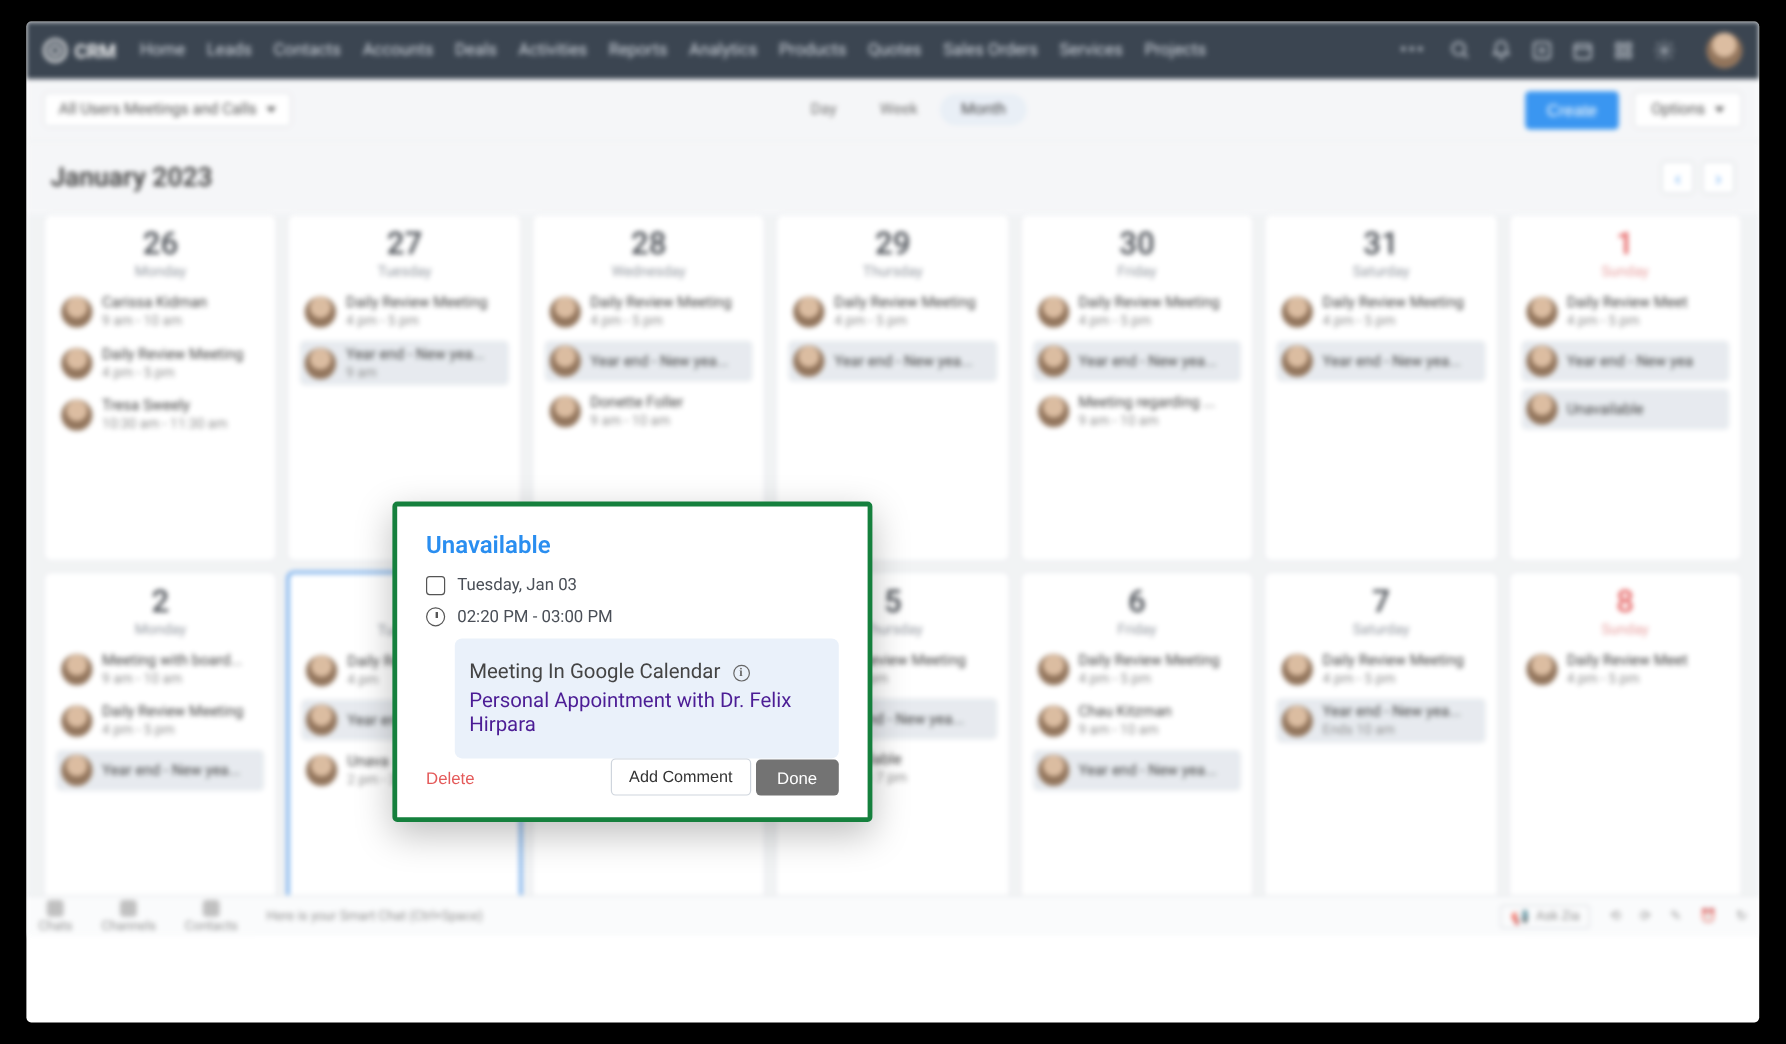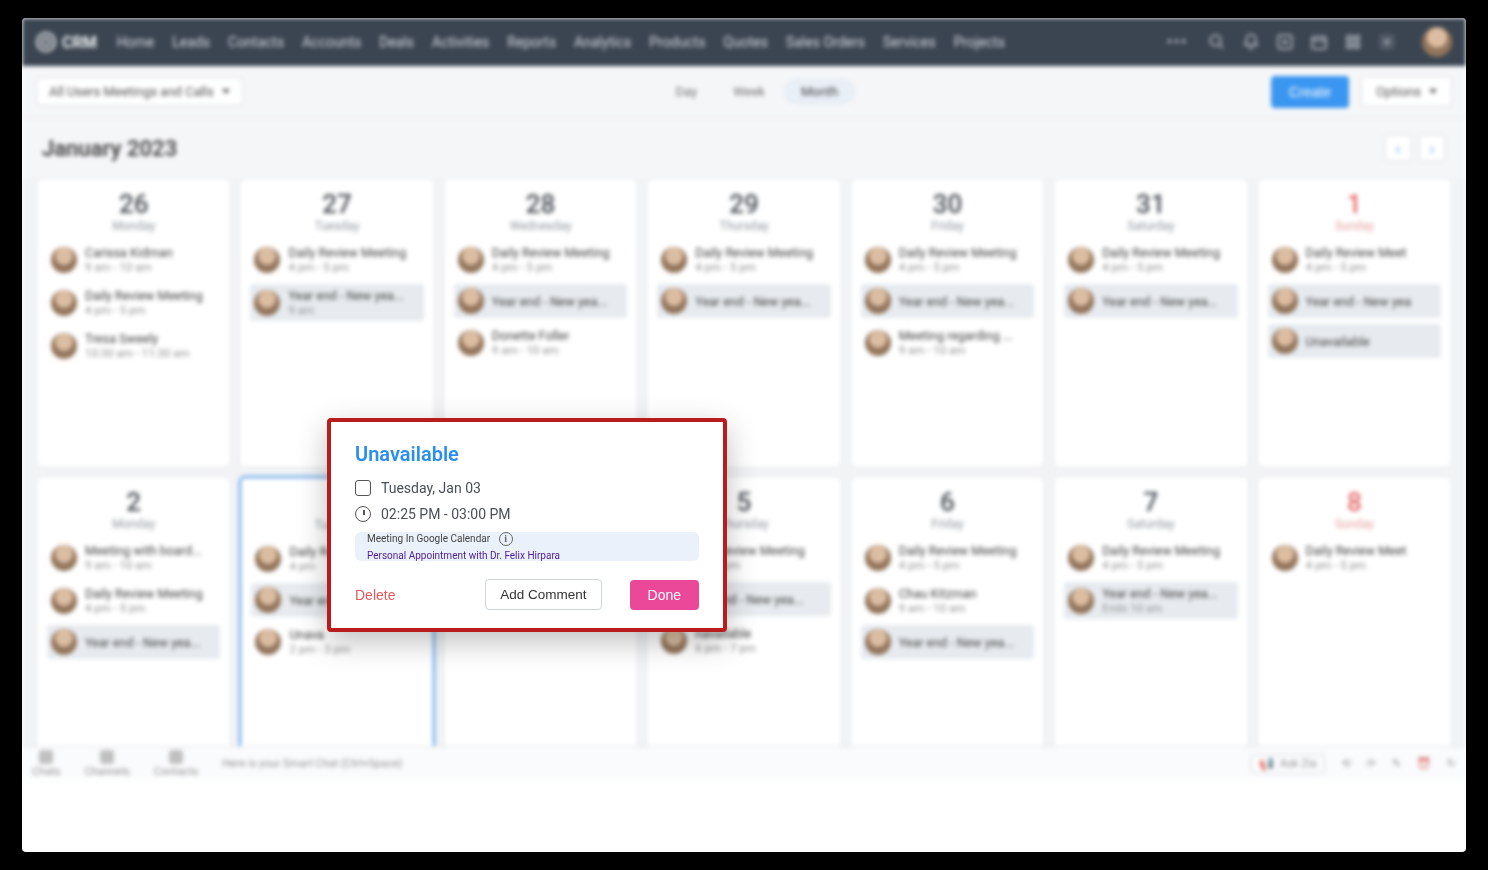--- a/index.html
+++ b/index.html
@@ -52,34 +52,34 @@
   .ev-time{ font-size:11.5px; color:#888; white-space:nowrap; }
   
   
   .footer{ position:absolute; bottom:0; left:0; right:0; height:34px; background:#fafbfc; border-top:1px solid #e2e5e9; display:flex; align-items:center; font-size:11px; color:#888; padding:0 10px; gap:24px; }
   .footer-tab{display:flex;flex-direction:column;align-items:center;gap:1px;}
   .footer-ic{width:14px;height:14px;background:#bbb;border-radius:3px;}
   .footer-right{margin-left:auto;display:flex;gap:16px;align-items:center;}
   .ask-zia{border:1px solid #dcdfe3;border-radius:3px;padding:2px 8px;display:flex;align-items:center;gap:6px;}
 
   
-  .popup-wrap{ position:absolute; top:400px; left:305px; width:400px; border:4px solid #b91c1c; background:#fff; border-radius:4px; box-shadow:0 10px 30px rgba(0,0,0,.25); padding:20px 24px 18px; }
+  .popup-wrap{ position:absolute; top:400px; left:305px; width:400px; border:4px solid #15803d; background:#fff; border-radius:4px; box-shadow:0 10px 30px rgba(0,0,0,.25); padding:20px 24px 18px; }
   .popup-title{ color:#2a8ef0; font-size:20px; font-weight:600; margin-bottom:14px; }
   .popup-row{ display:flex; gap:10px; font-size:14px; color:#4a4f57; margin-bottom:10px; }
   .p-icon{width:16px;height:16px;border:1.6px solid #555;border-radius:3px;display:inline-block;flex-shrink:0;}
   .p-icon.clock{border-radius:50%;position:relative;}
   .p-icon.clock::after{content:"";position:absolute;left:50%;top:20%;width:1.5px;height:5px;background:#555;}
   .p-icon.info{border-radius:50%;width:14px;height:14px;border:1.4px solid #666;position:relative;}
   .p-icon.info::after{content:"i";position:absolute;left:50%;top:50%;transform:translate(-50%,-52%);font-size:10px;font-weight:700;color:#666;font-family:serif;}
-  .meeting-box{ background:#eaf1fa; border-radius:6px; padding:0 12px; font-size:10px; color:#444; }
+  .meeting-box{ background:#eaf1fa; border-radius:6px; padding:18px 12px; font-size:17px; color:#444;margin-left:24px; }
   .meeting-link{ color:#4c1d95; display:block; margin-top:4px; }
-  .popup-actions{ display:flex; align-items:center; justify-content:flex-end; gap:28px; margin-top:18px; }
+  .popup-actions{ display:flex; align-items:center; justify-content:flex-end; gap:4px; }
   .btn-delete{ color:#e45a5a; font-size:14px; background:none; border:none; cursor:pointer; margin-right:auto; }
   .btn-addc{ background:#fff; border:1px solid #cfd5dd; border-radius:4px; padding:7px 14px; font-size:13.5px; color:#333; cursor:pointer; }
-  .btn-done{ background:#ec4899; color:#fff; border:none; border-radius:4px; padding:7px 18px; font-size:14px; cursor:pointer; }
+  .btn-done{ background:#737373; color:#fff; border:none; border-radius:4px; padding:7px 18px; font-size:14px; cursor:pointer; }
 </style>
 </head>
 <body>
 
 <div class="frame">
   <div class="blur-layer">
 
     <div class="topnav">
       <div class="brand">
         <span class="brand-logo"></span>
@@ -471,21 +471,21 @@
   </div>
 
   <div class="popup-wrap">
     <div class="popup-title">Unavailable</div>
     <div class="popup-row">
       <span class="p-icon"></span>
       <span>Tuesday, Jan 03</span>
     </div>
     <div class="popup-row">
       <span class="p-icon clock"></span>
-      <span>02:25 PM - 03:00 PM</span>
+      <span>02:20 PM - 03:00 PM</span>
     </div>
     <div class="meeting-box">
       <span>Meeting In Google Calendar</span>
       <span class="p-icon info" style="margin-left:6px;vertical-align:middle;"></span>
       <a class="meeting-link">Personal Appointment with Dr. Felix Hirpara</a>
     </div>
     <div class="popup-actions">
       <button class="btn-delete">Delete</button>
       <button class="btn-addc">Add Comment</button>
       <button class="btn-done">Done</button>

